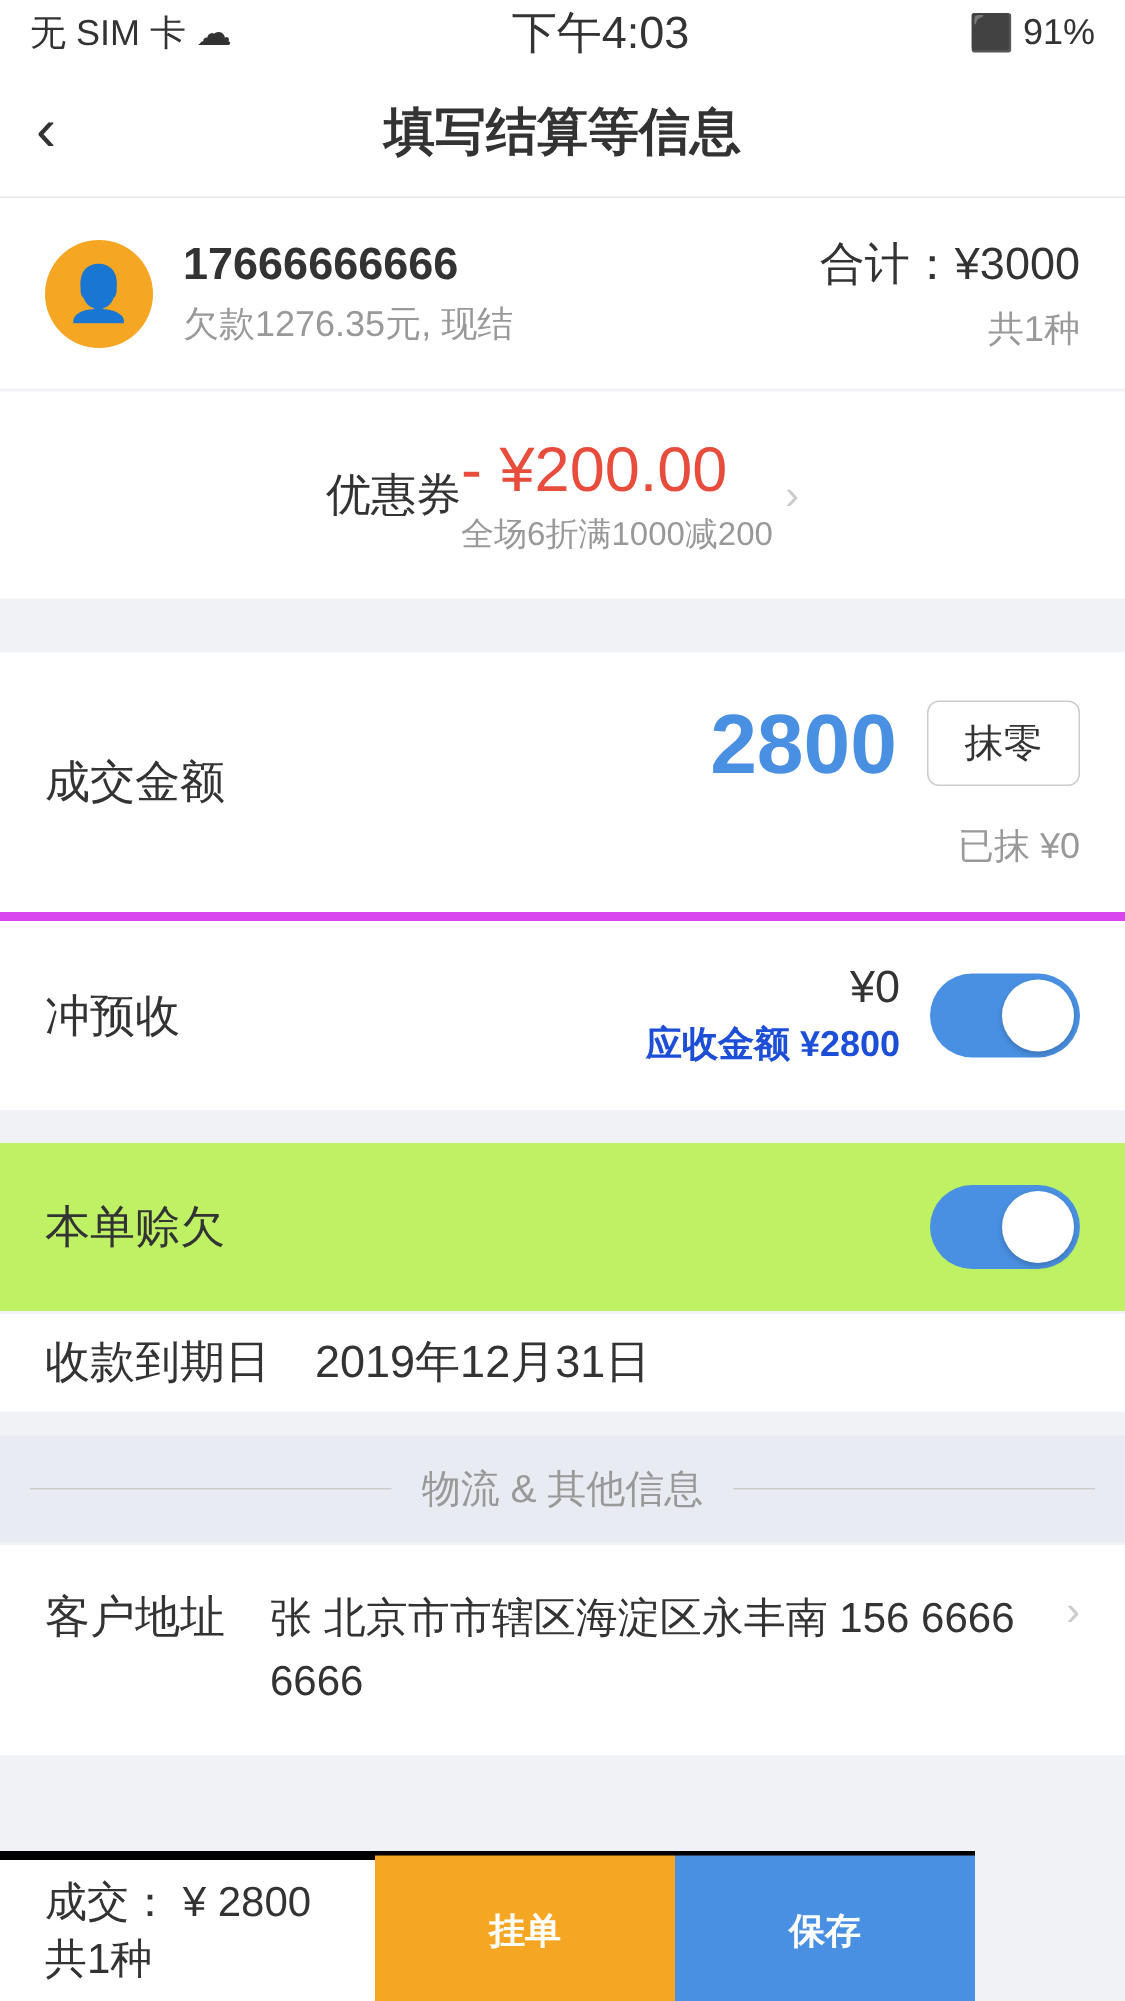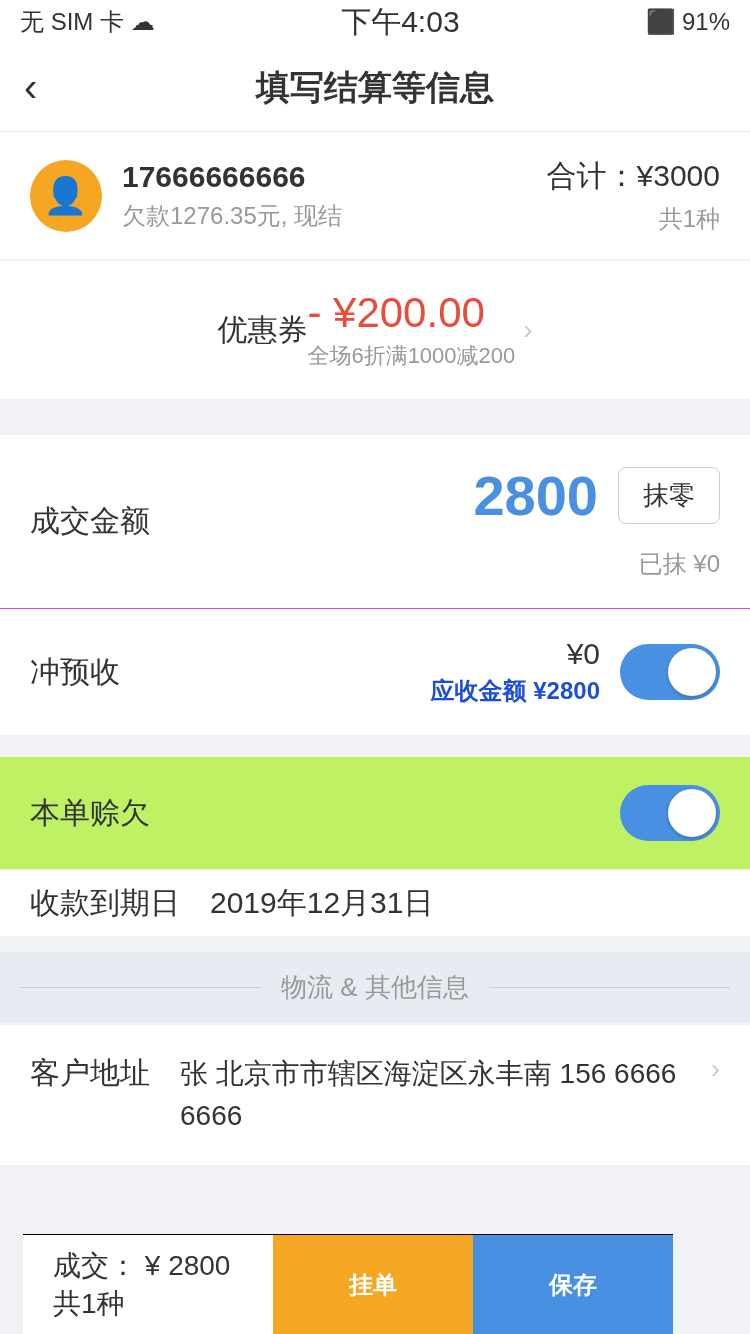--- a/index.html
+++ b/index.html
@@ -100,21 +100,21 @@
     
     .form-section {
       background: #fff;
       margin-bottom: 2px;
     }
     .form-row {
       display: flex;
       align-items: center;
       justify-content: space-between;
       padding: 28px 30px;
-      border-bottom: 1px solid #d946ef;
+      border-bottom: 6px solid #d946ef;
     }
     .form-row:last-child { border-bottom: none; }
     .form-label { font-size: 30px; color: #333; }
     .form-value-group { display: flex; align-items: center; gap: 20px; }
     .transaction-amount { font-size: 56px; color: #4a90e2; font-weight: 600; }
     .round-btn {
       border: 1px solid #ccc;
       border-radius: 8px;
       padding: 10px 24px;
       font-size: 26px;
@@ -204,22 +204,21 @@
     
     .bottom-bar {
       position: fixed;
       bottom: 0;
       left: 0;
       width: 650px;
       height: 100px;
       background: #fff;
       display: flex;
       align-items: center;
-      border-top: 1px solid #000000;
-      margin-left: 23px;
+      border-top: 6px solid #000000;
     }
     .bottom-summary {
       flex: 1;
       padding: 0 30px;
     }
     .bottom-btn {
       width: 200px;
       height: 100px;
       display: flex;
       align-items: center;

